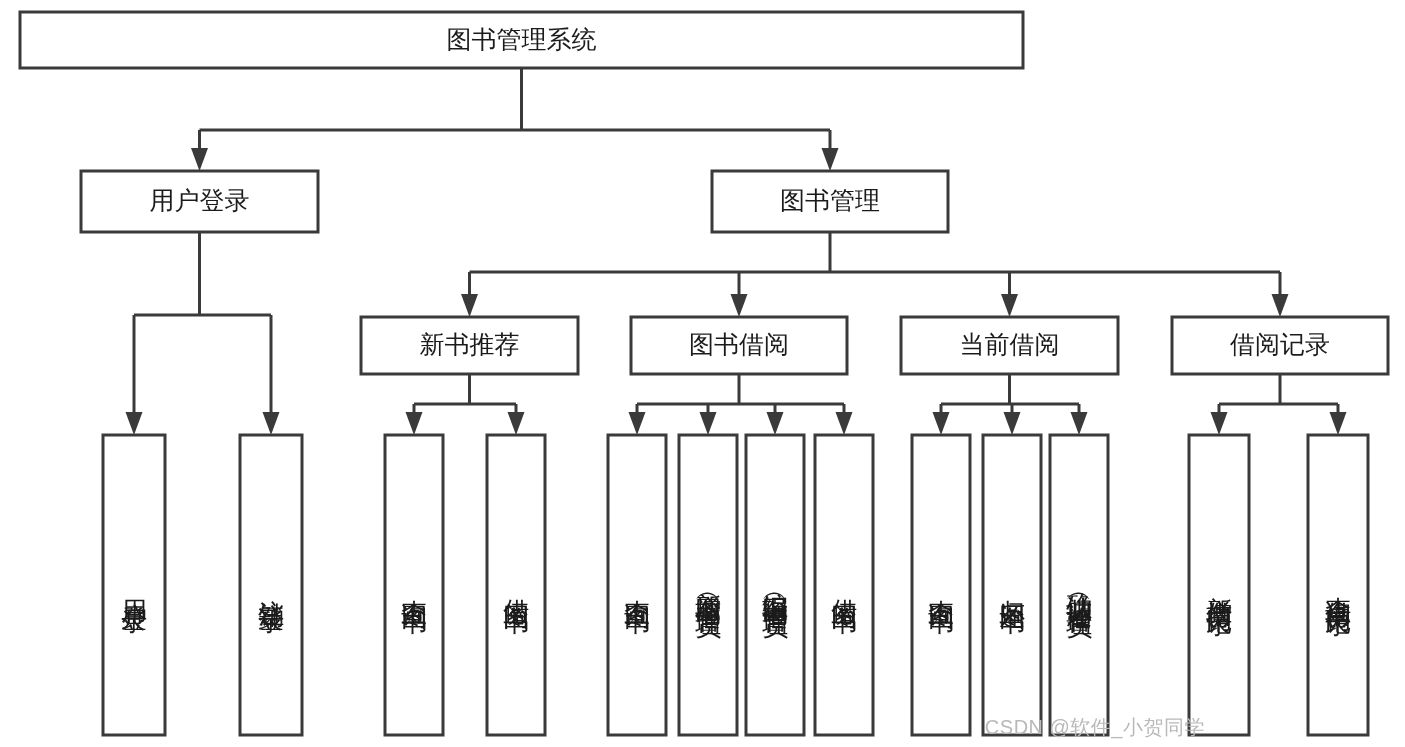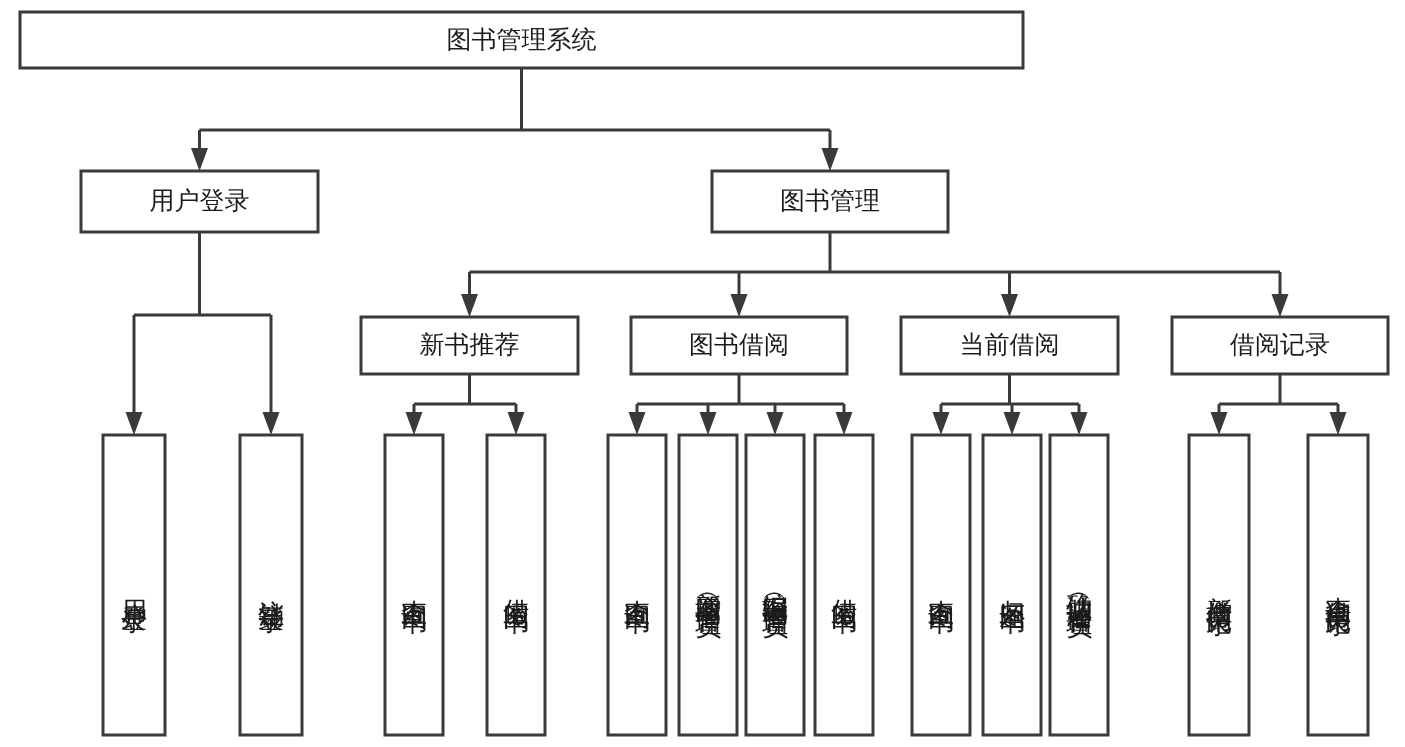--- a/index.html
+++ b/index.html
@@ -240,13 +240,14 @@
         <span class="leaf-label">确认归还（管理员）</span>
       </div>
       <div class="leaf-label-wrap" style="left: 1189px; top: 435px; width: 60px; height: 300px;">
         <span class="leaf-label">新增借阅记录</span>
       </div>
       <div class="leaf-label-wrap" style="left: 1308px; top: 435px; width: 60px; height: 300px;">
         <span class="leaf-label">查询借阅记录</span>
       </div>
     </div>
 
+  <div class="watermark">CSDN @软件_小贺同学</div>
 </div>
 
 </body></html>

